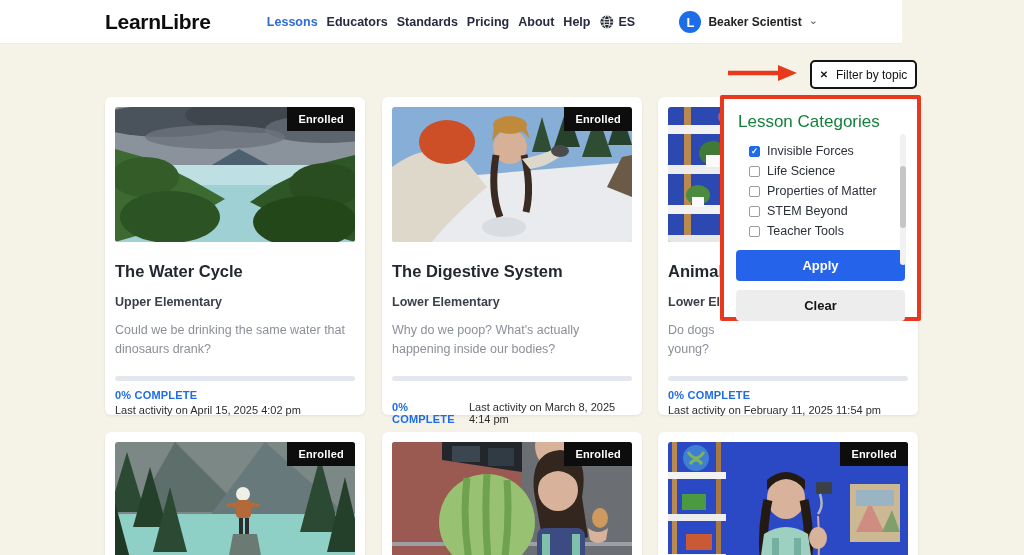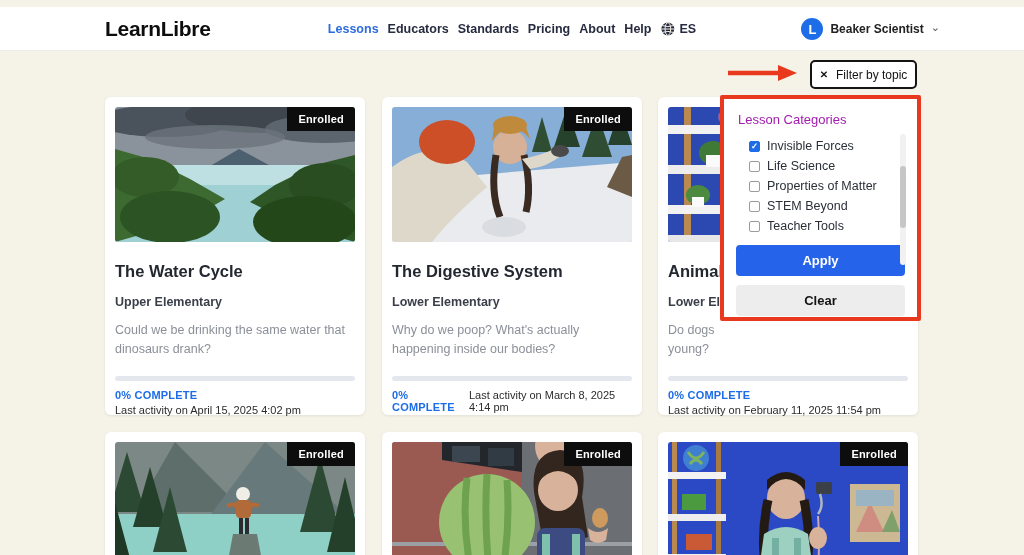--- a/index.html
+++ b/index.html
@@ -7,21 +7,21 @@
   body {
     font-family:"Liberation Sans", sans-serif;
     background:#f5f3e7;
     position:relative;
     overflow:hidden;
     color:#23272f;
   }
 
   
   .navbar {
-    position:absolute; top:7px; left:0; width:1024px; height:44px;
+    position:absolute; top:0; left:0; width:902px; height:44px;
     background:#ffffff; border-bottom:1px solid #ececec; z-index:30;
   }
   .logo {
     position:absolute; left:105px; top:10px;
     font-size:21px; font-weight:800; letter-spacing:-0.3px; color:#0d0d0d; cursor:pointer;
   }
   .nav {
     position:absolute; left:50%; top:0; transform:translateX(-50%);
     height:44px; display:flex; align-items:center; gap:9px; white-space:nowrap;
   }
@@ -72,29 +72,29 @@
   }
   .card-body { padding:0 10px; }
   .card-title { margin-top:20px; font-size:16.5px; font-weight:800; color:#23272f; cursor:pointer; }
   .card-level { margin-top:14px; font-size:12.5px; font-weight:700; color:#3a3f4a; }
   .card-desc  { margin-top:12px; font-size:12.5px; line-height:1.55; color:#8b8f98; }
   .progress   { margin-top:16px; height:5px; background:#e4e7ee; border-radius:3px; }
   .meta       { margin-top:8px; font-size:11px; }
   .meta .pct  { color:#1d6ce8; font-weight:800; letter-spacing:0.2px; }
   .meta .date { color:#2c2c2c; margin-top:3px; }
   .meta.inline { display:flex; align-items:baseline; gap:6px; }
-  .meta.inline .date { margin-top:0; }
+  .meta.inline .date { margin-top:12px; }
 
   
   .panel {
     position:absolute; left:720px; top:95px; width:201px; height:226px;
     background:#fff; border:4px solid #e8391f; border-radius:2px;
     z-index:20; padding:10px 12px;
   }
-  .panel-title { font-size:13px; color:#a21caf; margin:3px 0 9px 2px; }
+  .panel-title { font-size:17px; color:#15803d; margin:3px 0 9px 2px; }
   .options { margin-left:13px; }
   .option { display:flex; align-items:center; gap:7px; height:20px; cursor:pointer; }
   .option-label { font-size:12.5px; color:#2b2f38; }
   .checkbox {
     width:11px; height:11px; border:1.2px solid #9a9aa0; border-radius:2px;
     background:#fff; display:flex; align-items:center; justify-content:center; flex:none;
   }
   .checkbox .check { display:none; }
   .checkbox.checked { background:#1d6ce8; border-color:#1d6ce8; }
   .checkbox.checked .check { display:block; color:#fff; font-size:8.5px; font-weight:700; line-height:1; }

